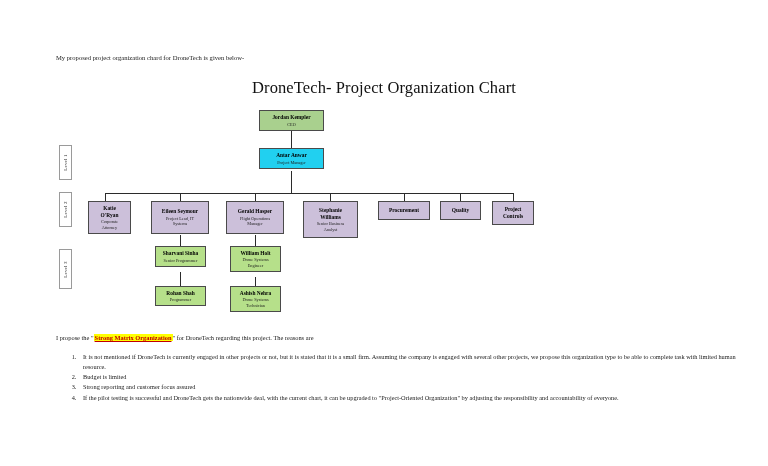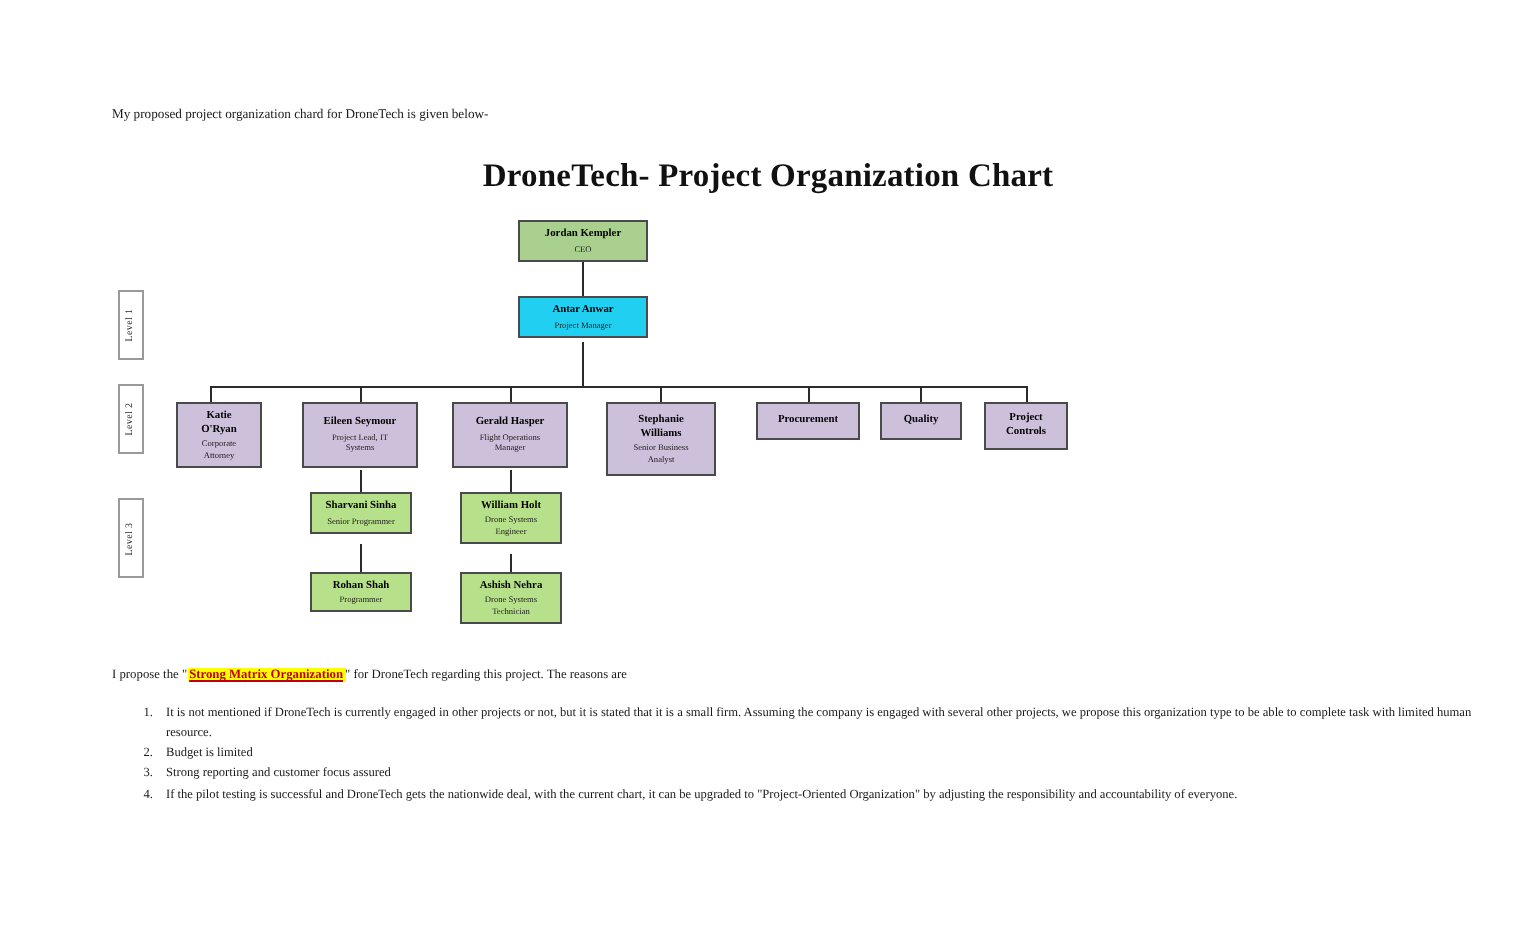--- a/index.html
+++ b/index.html
@@ -28,21 +28,21 @@
   }
 
   
   .chart-title {
     position: absolute;
     left: 0;
     right: 0;
     top: 78px;
     text-align: center;
     font-size: 16.5px;
-    font-weight: bold;
+    font-weight: normal;
     letter-spacing: 0.1px;
     color: #111111;
   }
 
   
   .org-canvas {
     position: absolute;
     left: 0;
     top: 105px;
     width: 768px;

